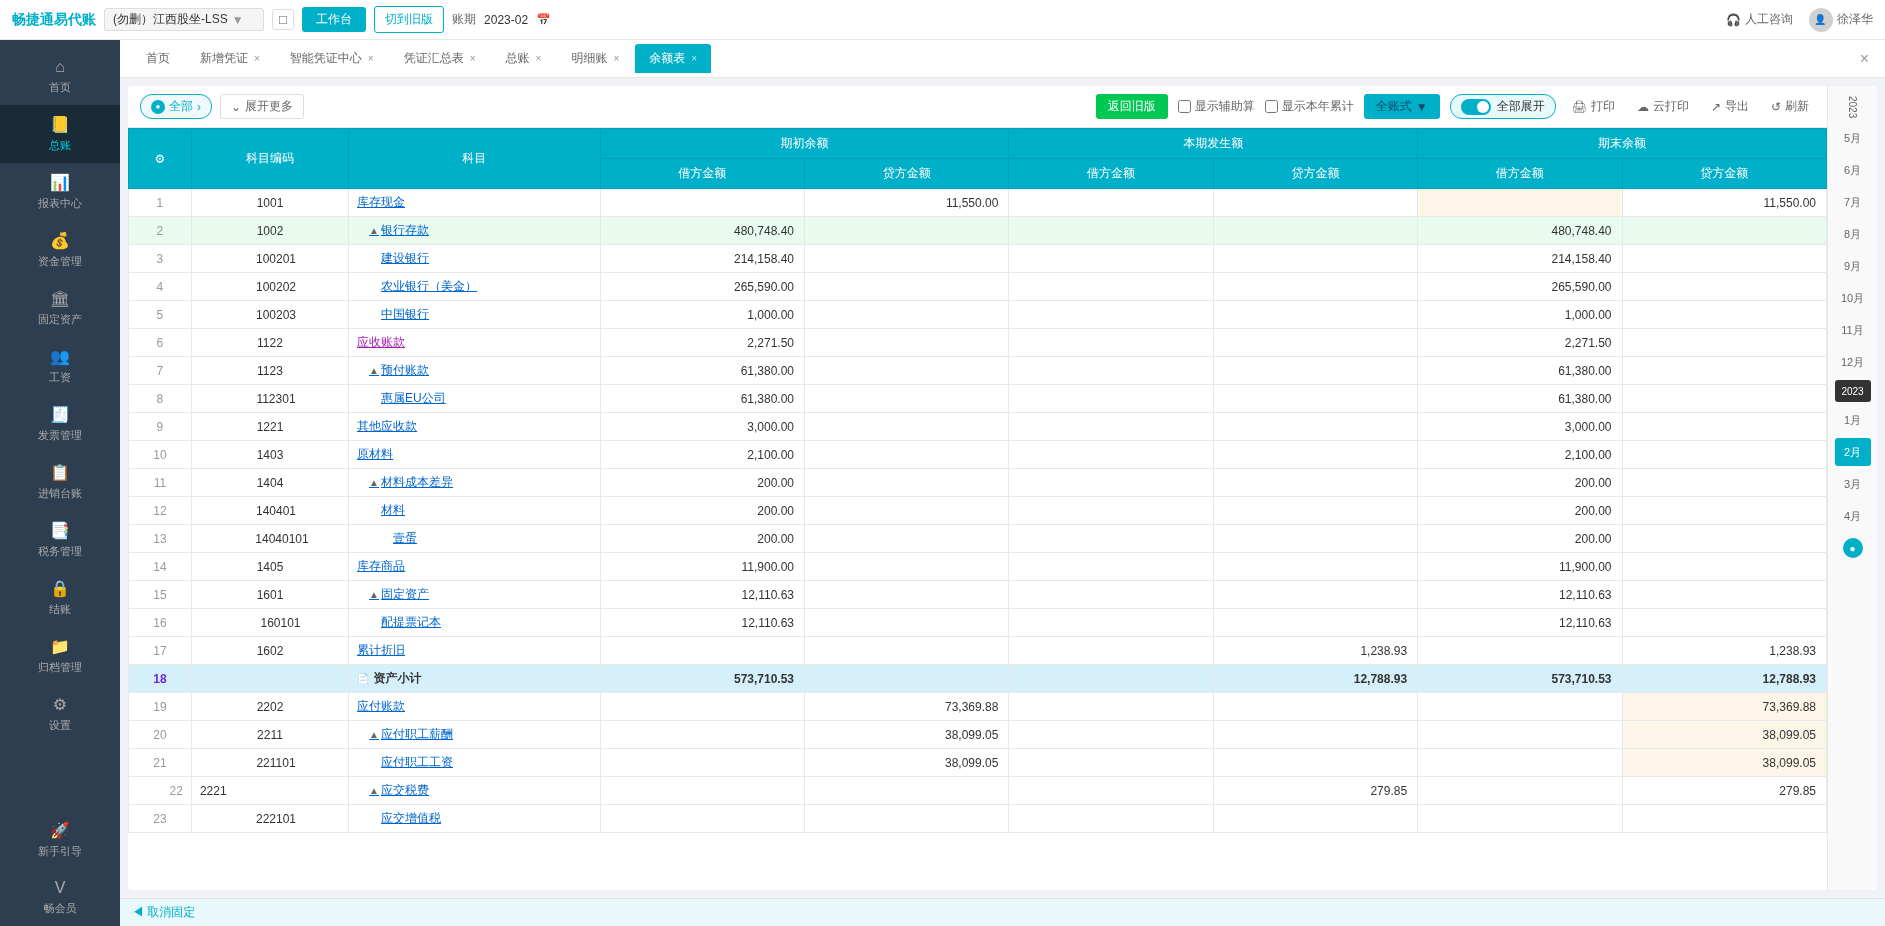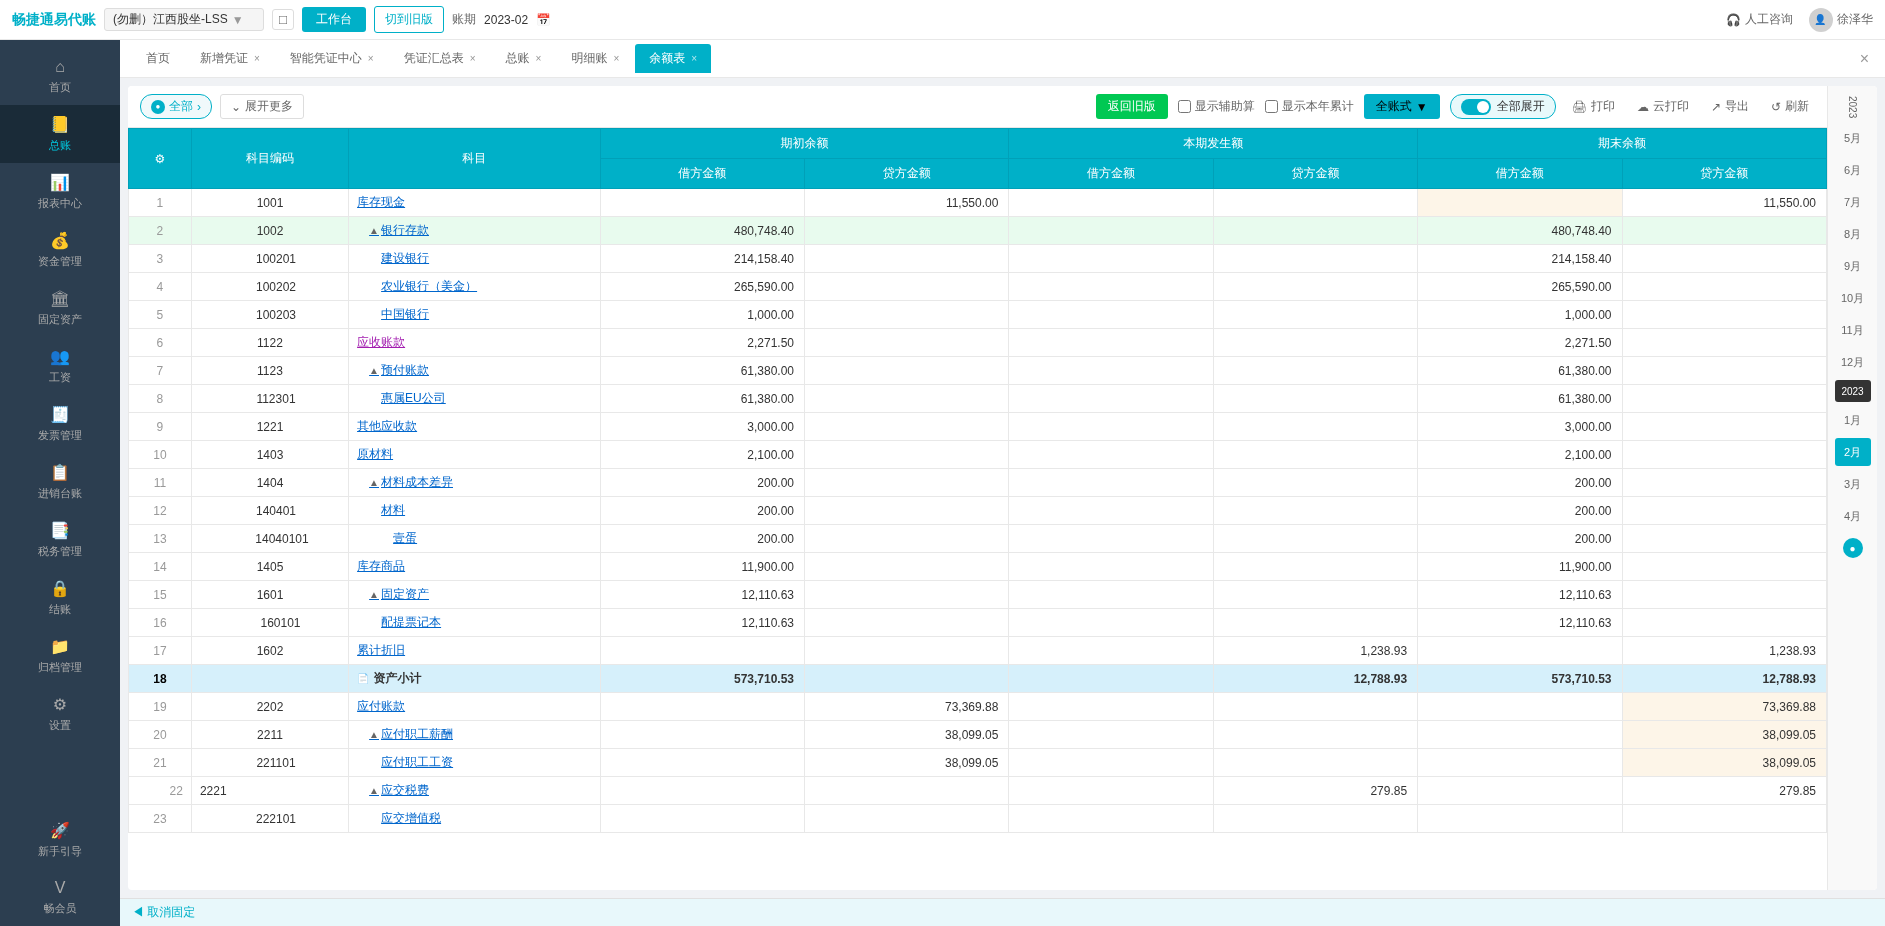--- a/index.html
+++ b/index.html
@@ -49,21 +49,21 @@
     .page-content { flex: 1; display: flex; overflow: hidden; background: #fff; margin: 8px; border-radius: 4px; }
 
     
     .toolbar { display: flex; align-items: center; padding: 8px 12px; gap: 8px; border-bottom: 1px solid #e8e8e8; background: #fff; }
     .filter-btn { display: flex; align-items: center; gap: 4px; background: #f0f9fb; border: 1px solid #00b0c8; border-radius: 12px; padding: 3px 10px; color: #00b0c8; cursor: pointer; font-size: 12px; }
     .expand-btn { display: flex; align-items: center; gap: 4px; background: none; border: 1px solid #ddd; border-radius: 3px; padding: 3px 10px; color: #666; cursor: pointer; font-size: 12px; }
     .toolbar-right { margin-left: auto; display: flex; align-items: center; gap: 10px; }
     .back-btn { background: #00c853; color: #fff; border: none; border-radius: 3px; padding: 4px 12px; cursor: pointer; font-size: 12px; }
     .checkbox-group { display: flex; align-items: center; gap: 4px; color: #666; font-size: 12px; }
     .checkbox-group input { cursor: pointer; }
-    .format-btn { background: #00b0c8; color: #000000; border: none; border-radius: 3px; padding: 4px 12px; cursor: pointer; font-size: 12px; display: flex; align-items: center; gap: 4px; }
+    .format-btn { background: #00b0c8; color: #0c4a6e; border: none; border-radius: 3px; padding: 4px 12px; cursor: pointer; font-size: 12px; display: flex; align-items: center; gap: 4px; }
     .expand-all-toggle { display: flex; align-items: center; gap: 6px; background: #e8f9fb; border: 1px solid #00b0c8; border-radius: 12px; padding: 3px 10px; cursor: pointer; font-size: 12px; color: #333; }
     .toggle-switch { width: 30px; height: 16px; background: #00b0c8; border-radius: 8px; position: relative; cursor: pointer; }
     .toggle-knob { width: 12px; height: 12px; background: #fff; border-radius: 50%; position: absolute; top: 2px; right: 2px; }
     .action-btn { display: flex; align-items: center; gap: 4px; background: none; border: none; color: #666; cursor: pointer; font-size: 12px; padding: 3px 6px; }
 
     
     .table-container { flex: 1; overflow: auto; }
     table { width: 100%; border-collapse: collapse; font-size: 12px; }
     thead tr th { background: #00b0c8; color: #fff; text-align: center; padding: 6px 8px; border: 1px solid #00a0b8; white-space: nowrap; font-weight: normal; }
     .th-settings { width: 40px; }
@@ -470,21 +470,21 @@
                     <td style="text-align: center;">1602</td>
                     <td style="text-align: left; padding-left: 8px; color: rgb(0, 102, 204); text-decoration: underline; cursor: pointer;">累计折旧</td>
                     <td style="text-align: right; padding-right: 10px;"></td>
                     <td style="text-align: right; padding-right: 10px;"></td>
                     <td style="text-align: right; padding-right: 10px;"></td>
                     <td style="text-align: right; padding-right: 10px;">1,238.93</td>
                     <td style="text-align: right; padding-right: 10px;"></td>
                     <td style="text-align: right; padding-right: 10px;">1,238.93</td>
                   </tr>
                   <tr class="summary-row">
-                    <td style="color: #000000;">18</td>
+                    <td style="color: #6d28d9;">18</td>
                     <td style="text-align: center;"></td>
                     <td style="text-align: left; color: rgb(51, 51, 51); text-decoration: none;"><span style="margin-right:4px;font-size:10px;">📄</span>资产小计</td>
                     <td style="text-align: right; padding-right: 10px; background: rgb(214, 240, 251);">573,710.53</td>
                     <td style="text-align: right; padding-right: 10px; background: rgb(214, 240, 251);"></td>
                     <td style="text-align: right; padding-right: 10px; background: rgb(214, 240, 251);"></td>
                     <td style="text-align: right; padding-right: 10px; background: rgb(214, 240, 251);">12,788.93</td>
                     <td style="text-align: right; padding-right: 10px; background: rgb(214, 240, 251);">573,710.53</td>
                     <td style="text-align: right; padding-right: 10px; background: rgb(214, 240, 251);">12,788.93</td>
                   </tr>
                   <tr>

